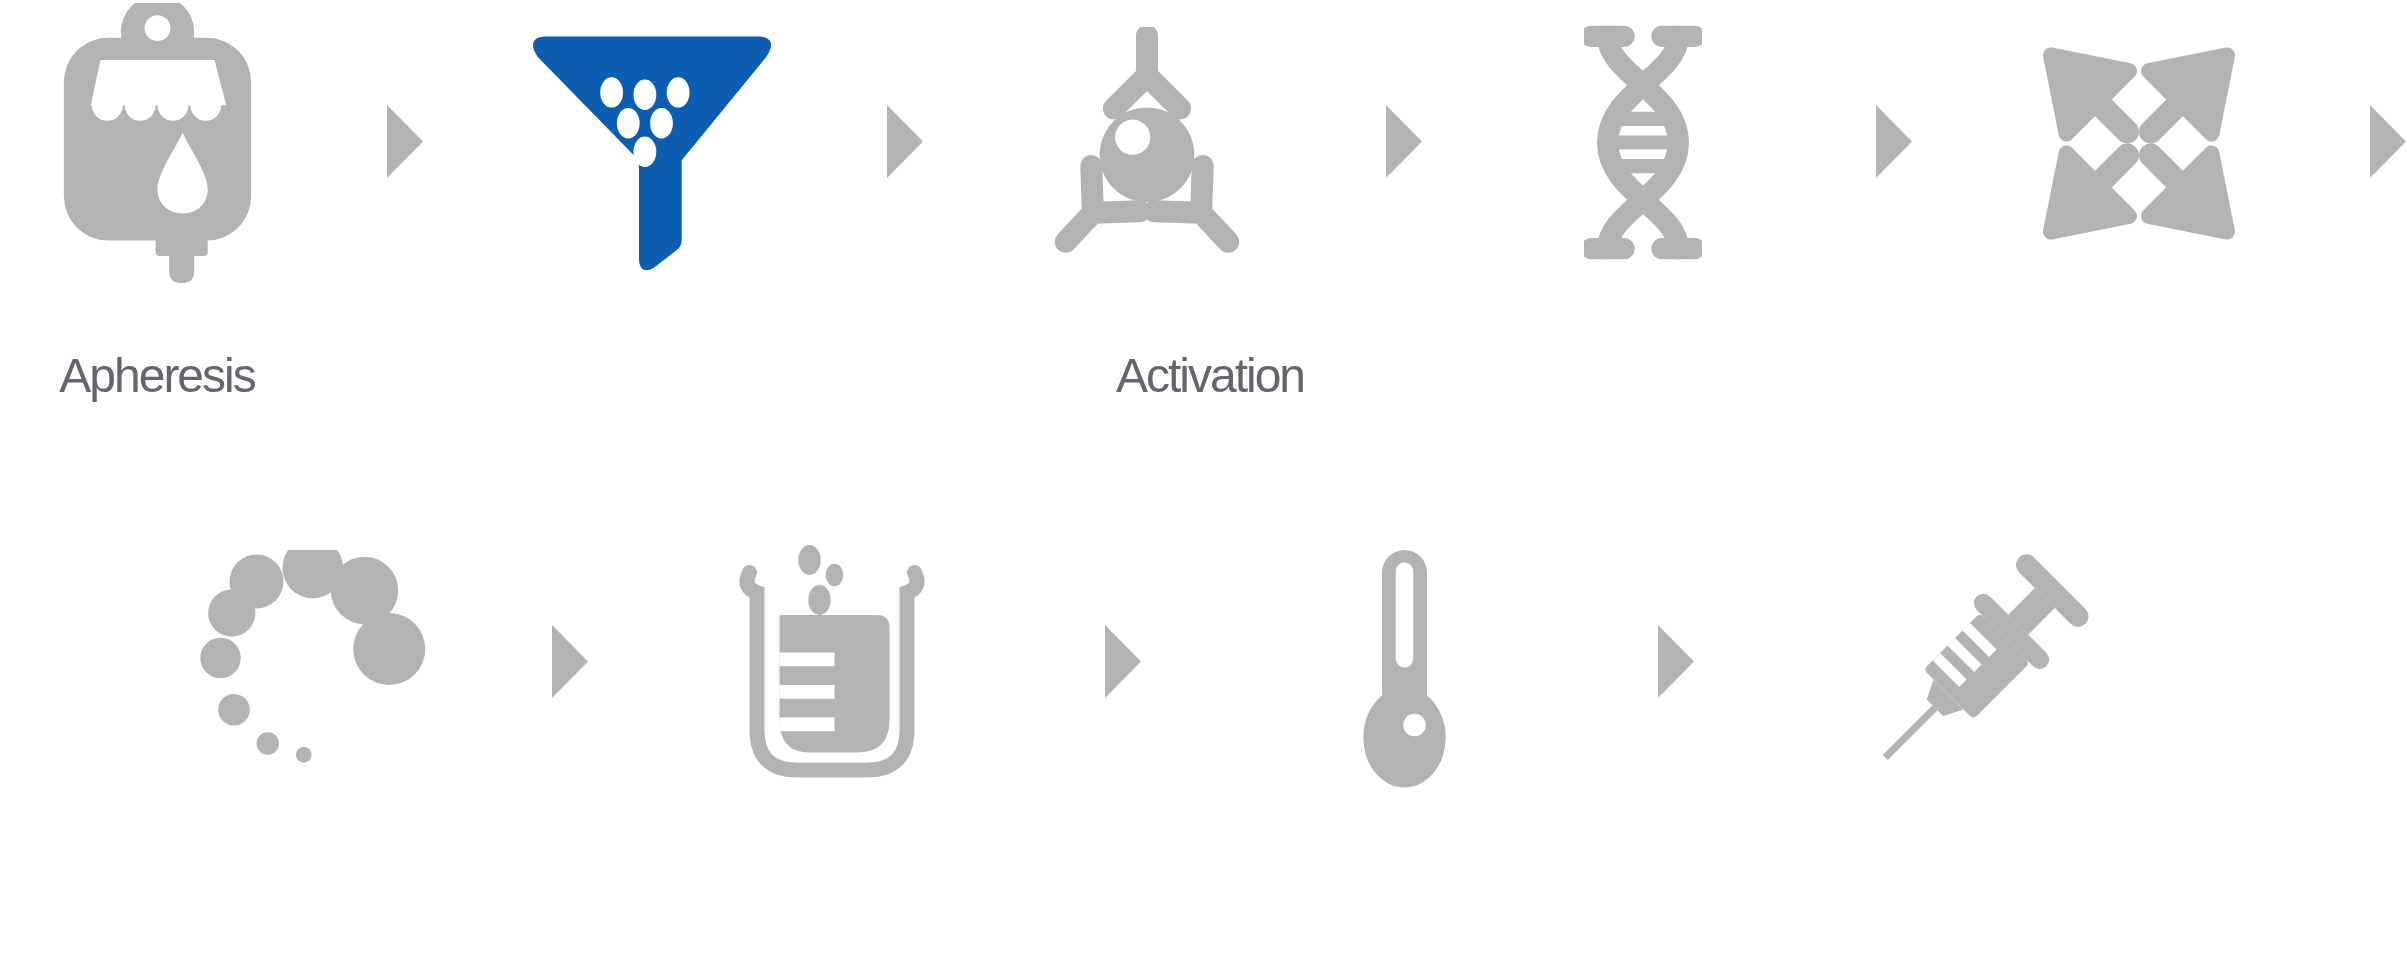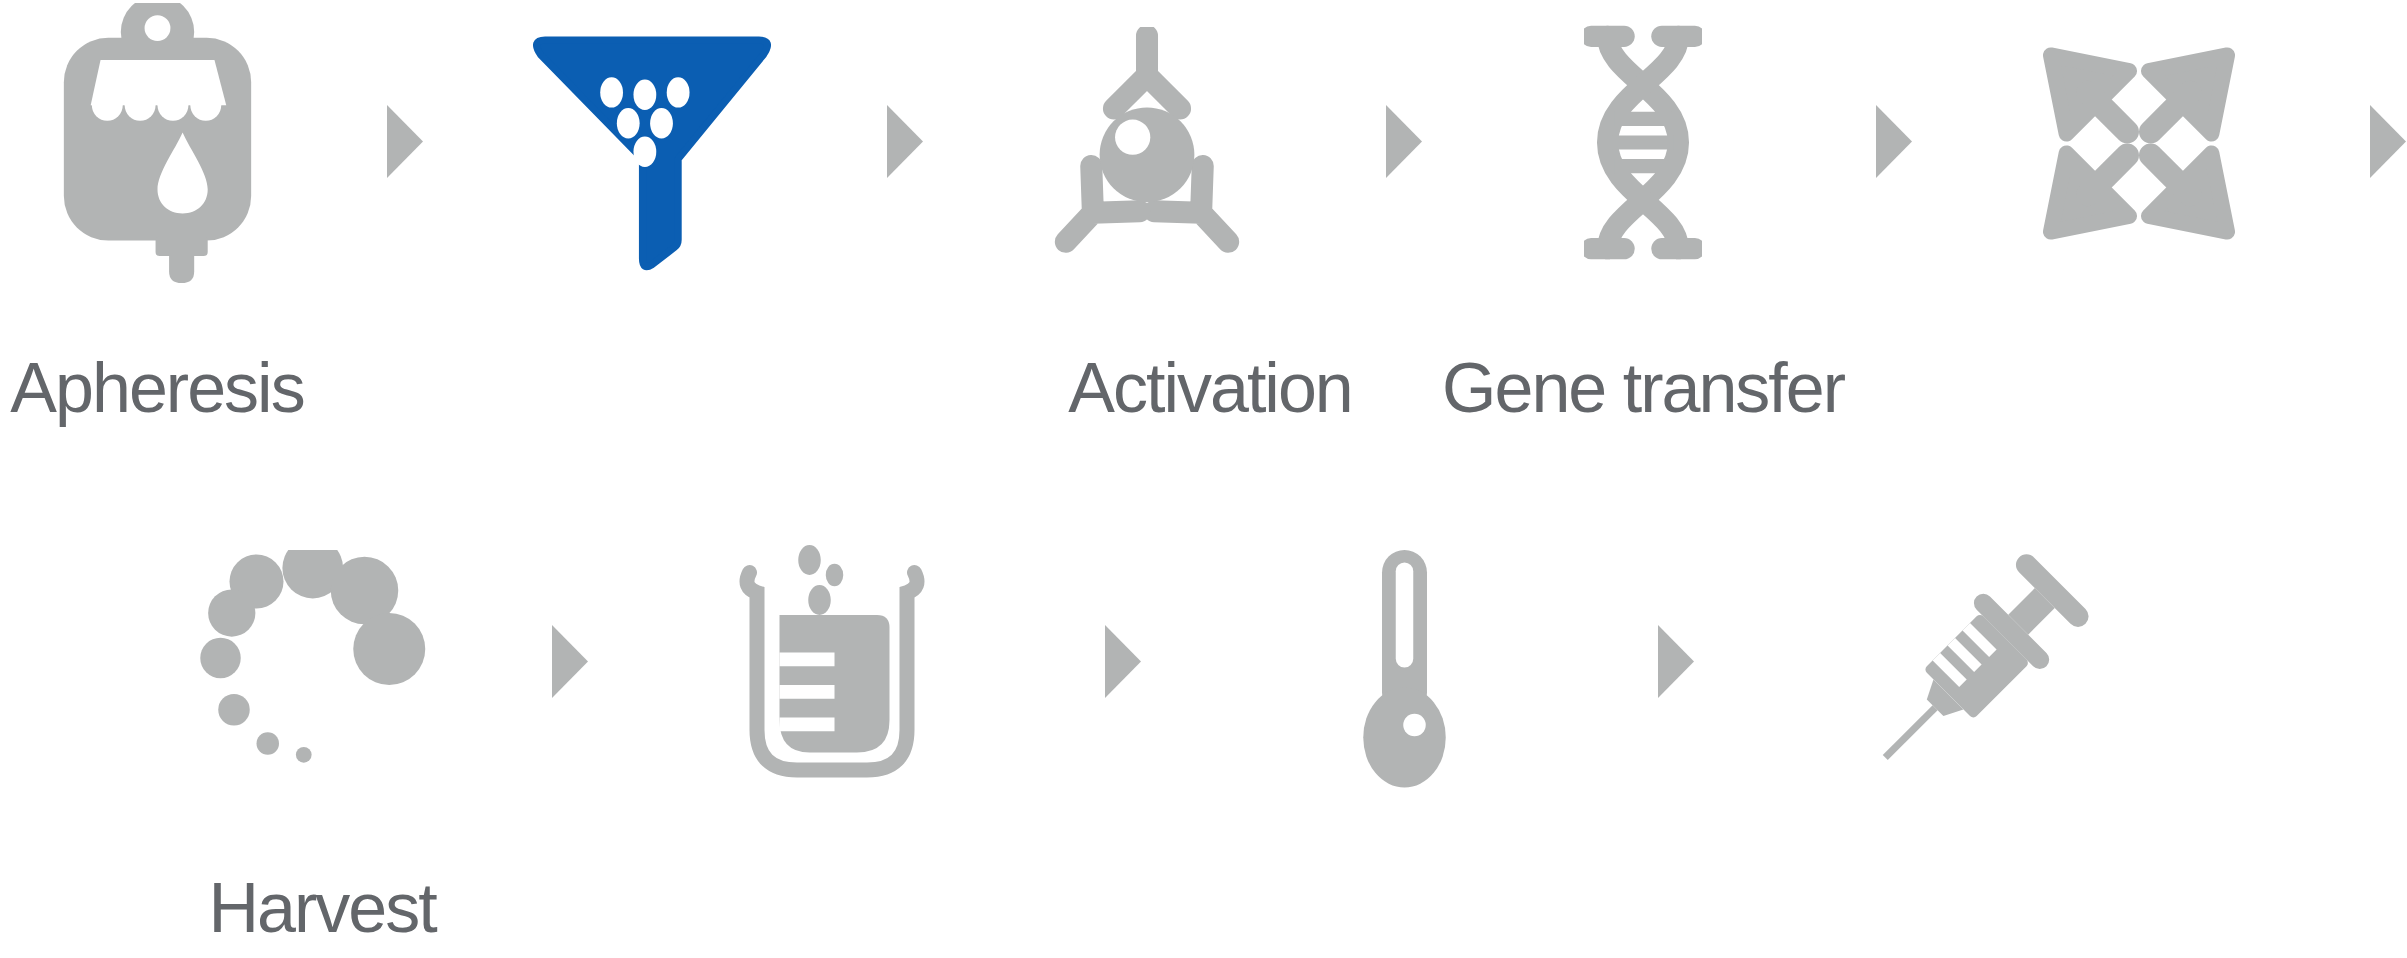--- a/index.html
+++ b/index.html
@@ -13,21 +13,21 @@
     position:relative;width:2407px;height:958px;overflow:hidden;
     background:var(--bg);
     font-family:"Liberation Sans","DejaVu Sans",sans-serif;
   }
   .icon-box{position:absolute;}
   .icon-box svg{display:block;width:100%;height:100%;}
   .arrow{position:absolute;width:36px;height:73px;}
   .arrow svg{display:block;width:100%;height:100%;}
   .label{
     position:absolute;transform:translateX(-50%);
-    white-space:nowrap;font-size:70px;letter-spacing:-2px;line-height:1.1;
+    white-space:nowrap;font-size:48px;letter-spacing:-2px;line-height:1.1;
     color:var(--label_gray);
   }
   .label.row1{top:350px;}
   .label.row2{top:870px;}
   .label.active{color:var(--accent_blue);font-weight:bold;}
 </style>
 </head>
 <body>
 
 <div class="canvas">
@@ -123,21 +123,20 @@
       </svg>
   </div>
   <div class="arrow" style="left:2370px;top:105px">
     <svg viewBox="0 0 36 73">
         <polygon points="0,0 36,36.5 0,73" fill="var(--icon_gray)"></polygon>
       </svg>
   </div>
 
   <div class="label row1" style="left:157px">Apheresis</div>
   <div class="label row1" style="left:1210px">Activation</div>
-  <div class="label row1" style="left:1643px">Gene transfer</div>
 
   <div class="icon-box" style="left:200px;top:550px;width:230px;height:225px">
     <svg viewBox="0 0 100 100" xmlns="http://www.w3.org/2000/svg" fill="var(--icon_gray)">
       <circle cx="24" cy="14" r="12"></circle>
       <circle cx="49" cy="8" r="13.5"></circle>
       <circle cx="72" cy="18" r="15"></circle>
       <circle cx="83" cy="44" r="16"></circle>
       <circle cx="45" cy="91" r="3.5"></circle>
       <circle cx="29" cy="86" r="5"></circle>
       <circle cx="14" cy="71" r="7"></circle>
@@ -193,15 +192,14 @@
     <svg viewBox="0 0 36 73">
         <polygon points="0,0 36,36.5 0,73" fill="var(--icon_gray)"></polygon>
       </svg>
   </div>
   <div class="arrow" style="left:1658px;top:625px">
     <svg viewBox="0 0 36 73">
         <polygon points="0,0 36,36.5 0,73" fill="var(--icon_gray)"></polygon>
       </svg>
   </div>
 
-  <div class="label row2" style="left:322px">Harvest</div>
 
 </div>
 
 </body></html>

